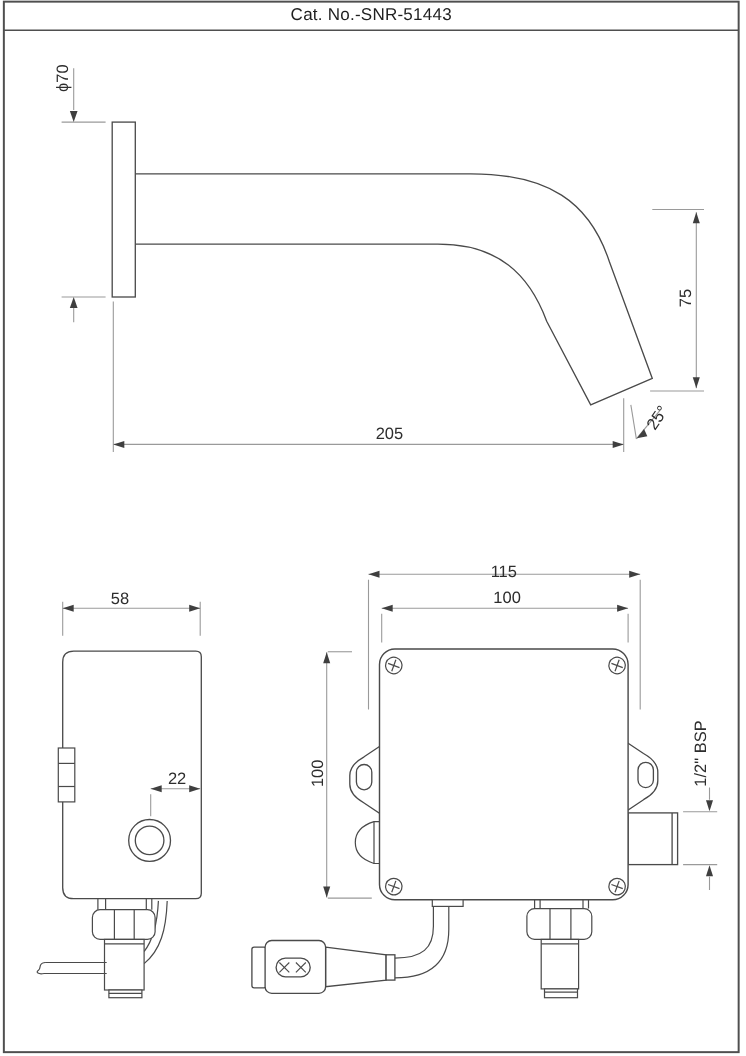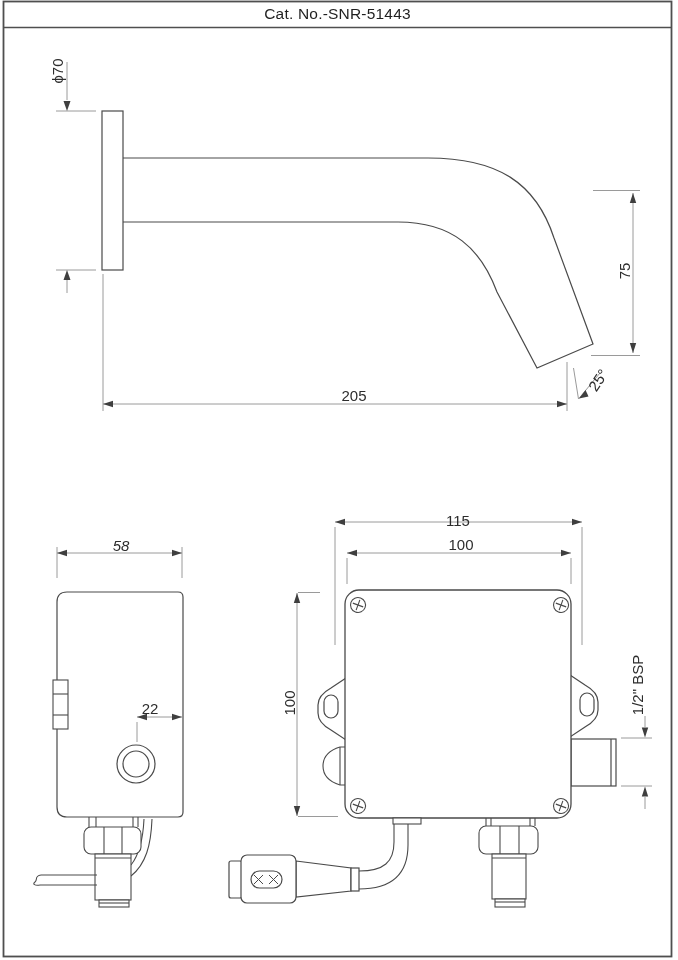--- a/index.html
+++ b/index.html
@@ -246,21 +246,21 @@
 
   <div class="title-bar">
     <span class="title-text">Cat. No.-SNR-51443</span>
   </div>
 
   <div class="dim rot" style="left:57px;top:71px;">ϕ70</div>
   <div class="dim" style="left:354px;top:395px;">205</div>
   <div class="dim rot" style="left:624px;top:271px;">75</div>
   <div class="dim ang" style="left:598px;top:380px;">25°</div>
 
-  <div class="dim" style="left:121px;top:545px;font-style:italic;">58</div>
-  <div class="dim" style="left:150px;top:708px;">22</div>
+  <div class="dim" style="left:109px;top:545px;">58</div>
+  <div class="dim" style="left:161px;top:708px;">22</div>
 
   <div class="dim" style="left:458px;top:520px;">115</div>
   <div class="dim" style="left:461px;top:544px;">100</div>
   <div class="dim rot" style="left:289px;top:703px;">100</div>
   <div class="dim rot" style="left:637px;top:685px;">1/2" BSP</div>
 
 </div>
 
 </body></html>

